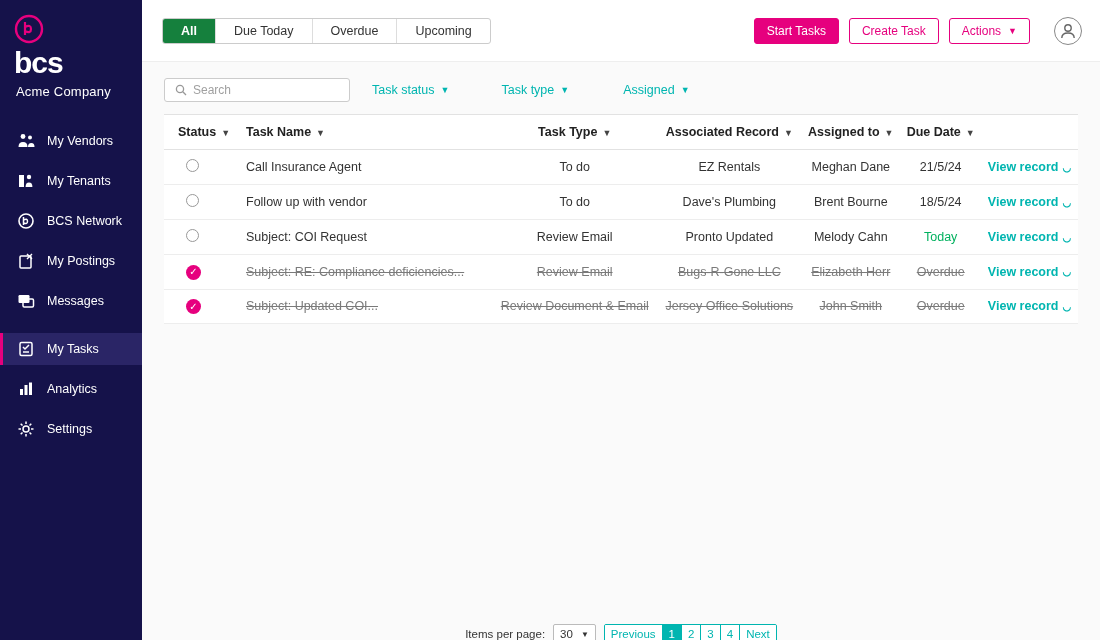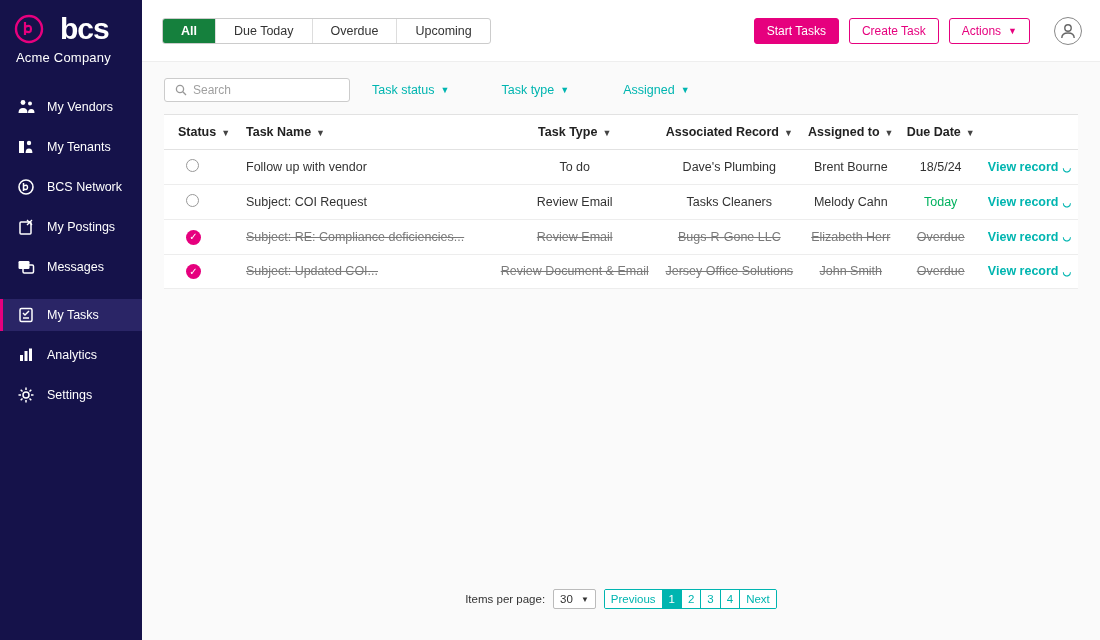--- a/index.html
+++ b/index.html
@@ -13,21 +13,21 @@
 
   
   .sidebar {
     width: 142px; height: 640px;
     background: #15124a;
     color: #ffffff;
     flex: 0 0 142px;
     position: relative;
   }
   .brand { padding: 14px 0 0 14px; }
-  .brand-row { display: flex; align-items: flex-start; gap: 16px; }
+  .brand-row { display: flex; align-items: flex-start; gap: 4px; flex-direction: column; }
   .brand-logo { width: 30px; height: 30px; }
   .brand-text {
     font-size: 30px; font-weight: bold; letter-spacing: -1px;
     color: #ffffff; line-height: 30px;
   }
   .brand-sub {
     font-size: 13px; color: #ffffff; margin-top: 6px; margin-left: 2px;
     letter-spacing: .2px;
   }
   .nav { margin-top: 26px; }
@@ -358,20 +358,36 @@
               <span>Assigned to</span><span class="caret">▼</span>
             </th>
             <th>
               <span>Due Date</span><span class="caret">▼</span>
             </th>
             <th></th>
           </tr>
         </thead>
         <tbody>
 
+          <tr>
+            <td class="td-status">
+              <span class="radio-open"></span>
+            </td>
+            <td class="td-name">Call Insurance Agent</td>
+            <td>To do</td>
+            <td>EZ Rentals</td>
+            <td>Meghan Dane</td>
+            <td>21/5/24</td>
+            <td class="td-link">
+              <span class="view-link">
+                <span>View record</span>
+                <span class="ext">◡</span>
+              </span>
+            </td>
+          </tr>
 
           <tr>
             <td class="td-status">
               <span class="radio-open"></span>
             </td>
             <td class="td-name">Follow up with vendor</td>
             <td>To do</td>
             <td>Dave's Plumbing</td>
             <td>Brent Bourne</td>
             <td>18/5/24</td>
@@ -382,21 +398,21 @@
               </span>
             </td>
           </tr>
 
           <tr>
             <td class="td-status">
               <span class="radio-open"></span>
             </td>
             <td class="td-name">Subject: COI Request</td>
             <td>Review Email</td>
-            <td>Tasks Cleaners</td>
+            <td>Pronto Updated</td>
             <td>Melody Cahn</td>
             <td class="due-today">Today</td>
             <td class="td-link">
               <span class="view-link">
                 <span>View record</span>
                 <span class="ext">◡</span>
               </span>
             </td>
           </tr>
 

